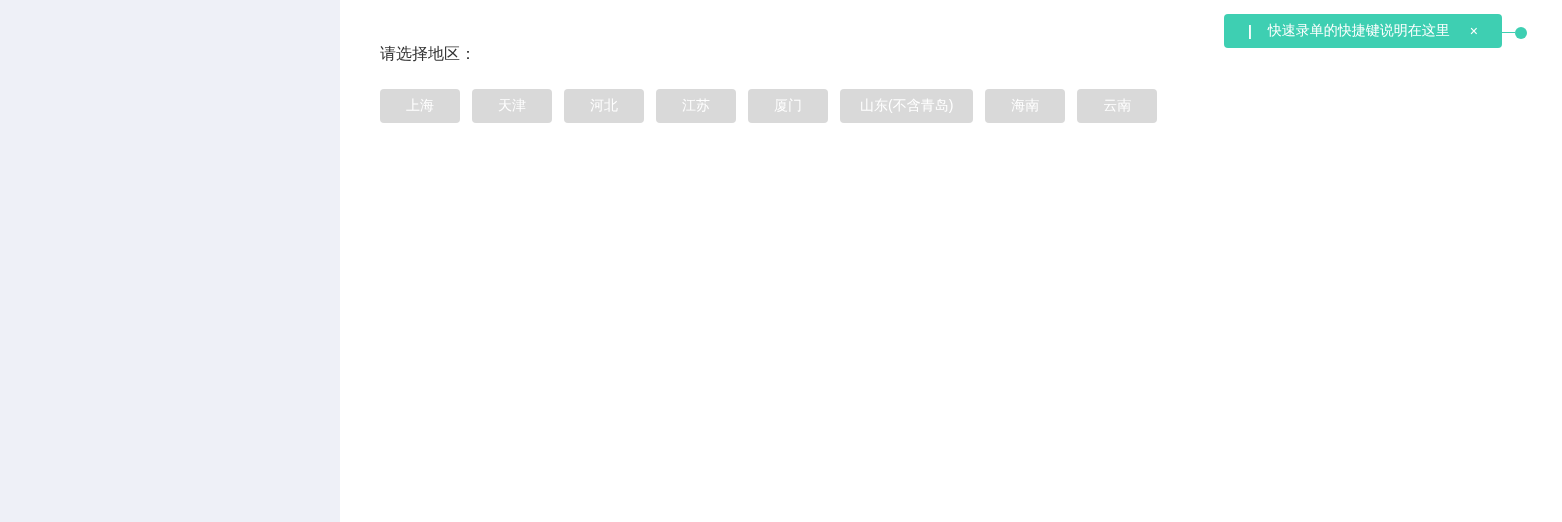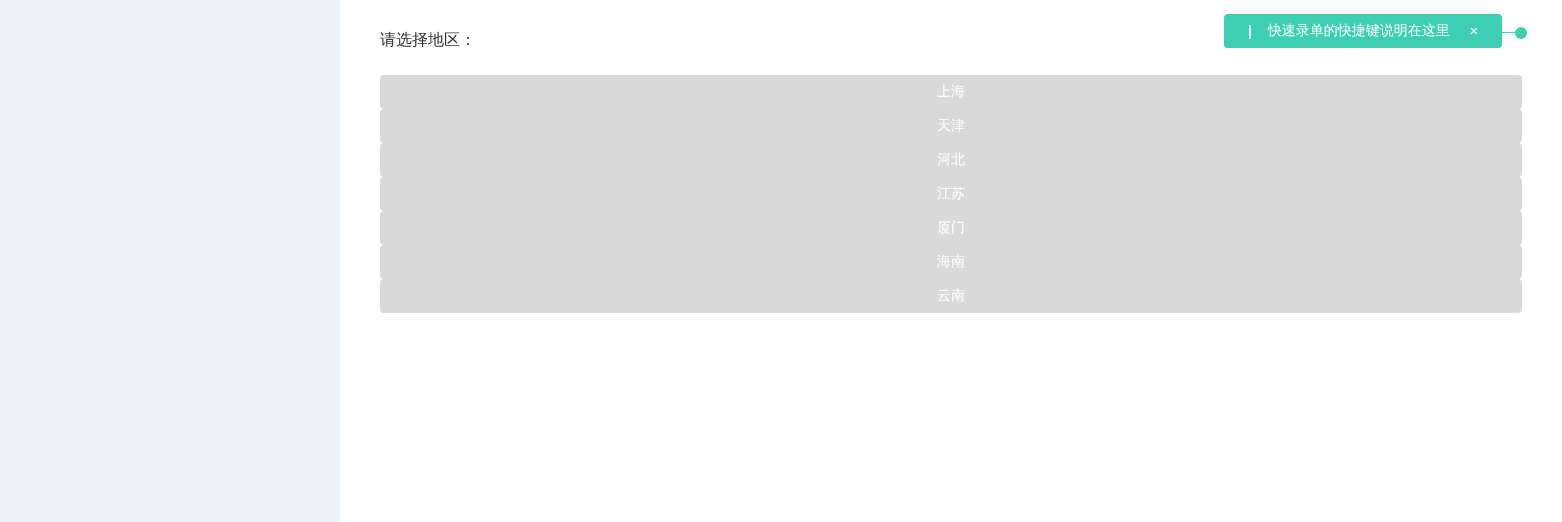--- a/index.html
+++ b/index.html
@@ -26,34 +26,34 @@
       background: #eef0f7;
     }
 
     .main-content {
       position: absolute;
       left: 340px;
       top: 0;
       right: 0;
       bottom: 0;
       background: #ffffff;
-      padding: 30px 40px;
+      padding: 44px 40px;
     }
 
     .section-title {
       font-size: 16px;
       color: #333;
       margin-bottom: 24px;
       font-weight: normal;
     }
 
     .region-buttons {
       display: flex;
       flex-wrap: wrap;
-      flex-direction: column;
+      gap: 12px;
     }
 
     .region-btn {
       background: #d9d9d9;
       border: none;
       border-radius: 4px;
       padding: 8px 20px;
       font-size: 14px;
       color: #fff;
       cursor: pointer;
@@ -116,20 +116,21 @@
 
 <div class="main-content">
   <div class="section-title">请选择地区：</div>
   <div class="region-buttons">
 
   <button class="region-btn">上海</button>
       <button class="region-btn">天津</button>
       <button class="region-btn">河北</button>
       <button class="region-btn">江苏</button>
       <button class="region-btn">厦门</button>
+      <button class="region-btn">山东(不含青岛)</button>
       <button class="region-btn">海南</button>
       <button class="region-btn">云南</button>
     </div>
 </div>
 
 <div class="tooltip-bubble">
   <span>快速录单的快捷键说明在这里</span>
   <span class="tooltip-close">×</span>
 </div>
 <div class="tooltip-line"></div>

